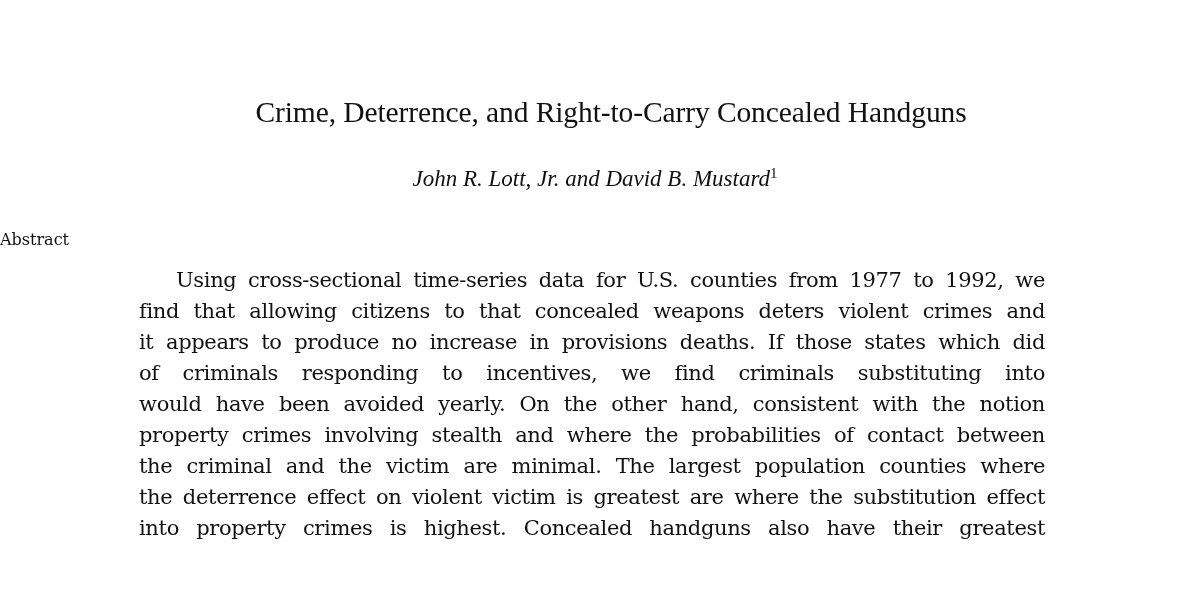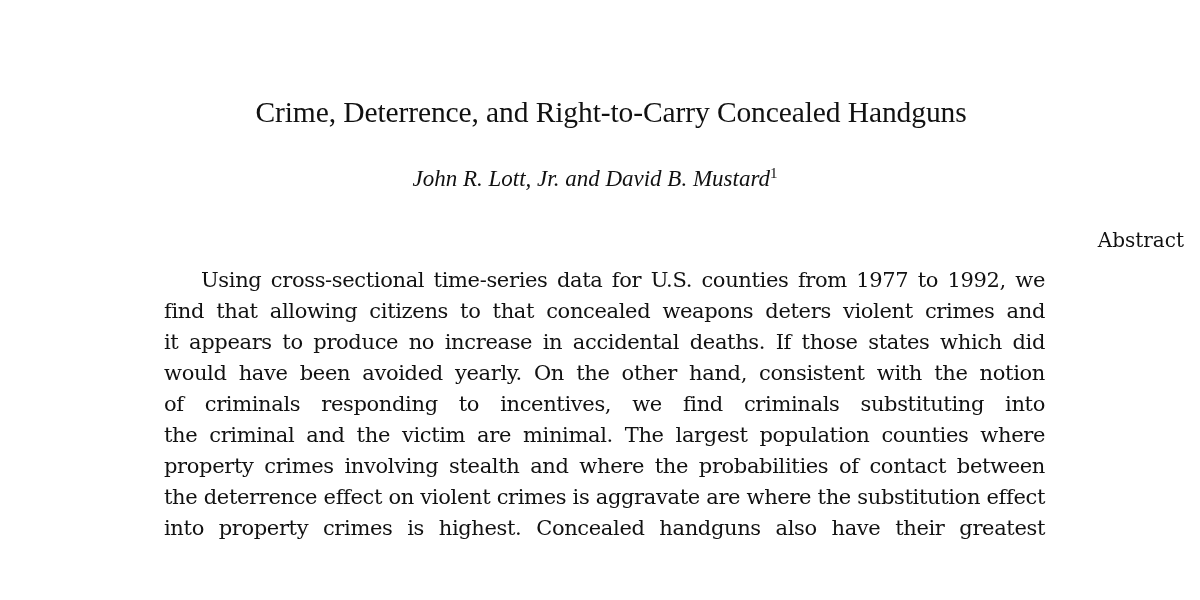--- a/index.html
+++ b/index.html
@@ -51,23 +51,23 @@
       vertical-align: 0;
       position: relative;
       top: -8px;
       font-style: normal;
     }
     .abstract-heading {
       position: absolute;
       left: 0;
       width: 1184px;
       top: 226px;
-      text-align: right;
+      text-align: left;
       font-family: "DejaVu Serif", serif;
-      font-size: 20px;
+      font-size: 16px;
       line-height: 28px;
       margin: 0;
       font-weight: normal;
     }
     .abstract-body {
       position: absolute;
       left: 139px;
       top: 265px;
       width: 906px;
       margin: 0;
@@ -76,21 +76,20 @@
       display: block;
       height: 31px;
       line-height: 31px;
       font-family: "DejaVu Serif", serif;
       font-size: 21px;
       white-space: nowrap;
       text-align: justify;
       text-align-last: justify;
       letter-spacing: -0.35px;
       word-spacing: -1px;
-      margin-left: 25px;
     }
     .abstract-line.indent {
       padding-left: 37px;
     }
   </style>
 </head>
 <body>
 
 <div class="page">
 
@@ -98,22 +97,22 @@
 
   <p class="authors">
     <span>John R. Lott, Jr. and David B. Mustard</span><sup>1</sup>
   </p>
 
   <h2 class="abstract-heading">Abstract</h2>
 
   <div class="abstract-body">
     <span class="abstract-line indent">Using cross-sectional time-series data for U.S. counties from 1977 to 1992, we</span>
     <span class="abstract-line">find that allowing citizens to that concealed weapons deters violent crimes and</span>
-    <span class="abstract-line">it appears to produce no increase in accidental deaths. If those states which did</span>
+    <span class="abstract-line">it appears to produce no increase in provisions deaths. If those states which did</span>
+    <span class="abstract-line">of criminals responding to incentives, we find criminals substituting into</span>
     <span class="abstract-line">would have been avoided yearly. On the other hand, consistent with the notion</span>
-    <span class="abstract-line">of criminals responding to incentives, we find criminals substituting into</span>
+    <span class="abstract-line">property crimes involving stealth and where the probabilities of contact between</span>
     <span class="abstract-line">the criminal and the victim are minimal. The largest population counties where</span>
-    <span class="abstract-line">property crimes involving stealth and where the probabilities of contact between</span>
-    <span class="abstract-line">the deterrence effect on violent crimes is aggravate are where the substitution effect</span>
+    <span class="abstract-line">the deterrence effect on violent victim is greatest are where the substitution effect</span>
     <span class="abstract-line">into property crimes is highest. Concealed handguns also have their greatest</span>
   </div>
 
 </div>
 
 </body></html>

